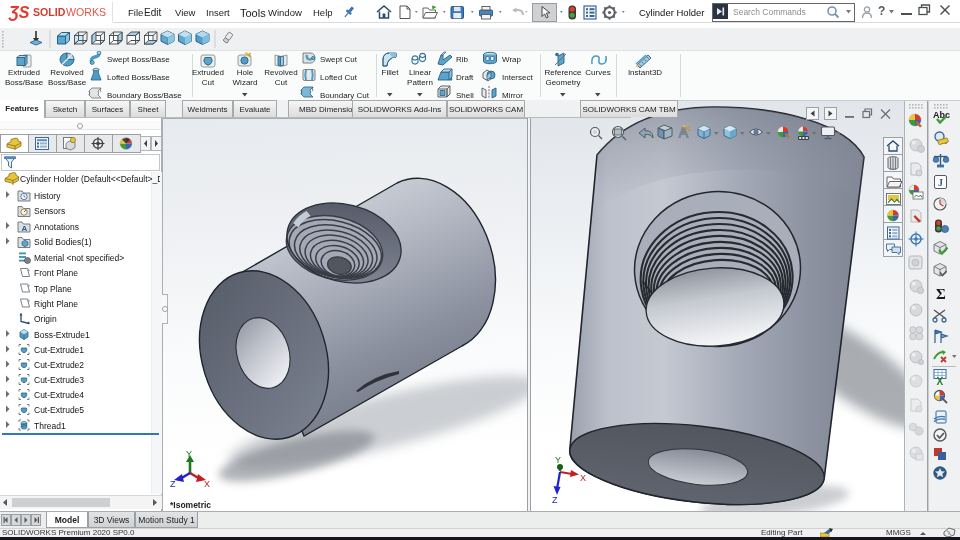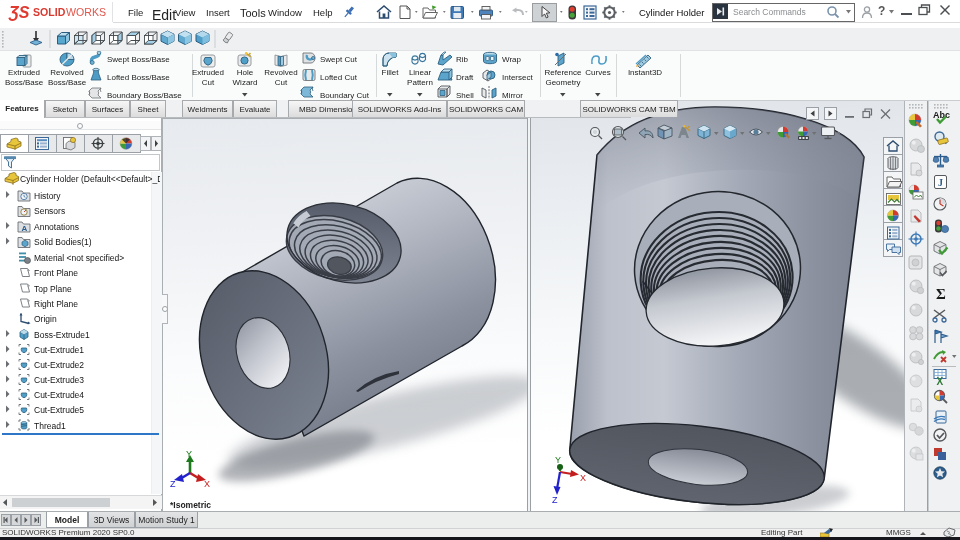--- a/index.html
+++ b/index.html
@@ -15,21 +15,21 @@
 <div class="abs" style="left:113px;top:22px;width:847px;height:1px;background:#d9dbdc;"></div>
 <div class="abs" style="left:112px;top:2px;width:1px;height:20px;background:#e0e2e3;"></div>
 
 <svg class="abs" style="left:8px;top:2px;" width="102" height="20" viewBox="0 0 102 20">
   <text x="1" y="15.5" font-family="Liberation Sans,sans-serif" font-size="16" font-weight="bold" font-style="italic" fill="#e03a2f">ƷS</text>
   <text x="25" y="14" font-family="Liberation Sans,sans-serif" font-size="10.6" font-weight="bold" fill="#d93a30">SOLID</text>
   <text x="58" y="14" font-family="Liberation Sans,sans-serif" font-size="10.6" fill="#e2554a">WORKS</text>
 </svg>
 
 <div class="txt" style="left:128px;top:7px;font-size:9.5px;color:#222;">File</div>
-<div class="txt" style="left:152px;top:7px;font-size:14px;color:#222;">Edit</div>
+<div class="txt" style="left:144px;top:7px;font-size:10px;color:#222;">Edit</div>
 <div class="txt" style="left:175px;top:7px;font-size:9.5px;color:#222;">View</div>
 <div class="txt" style="left:206px;top:7px;font-size:9.5px;color:#222;">Insert</div>
 <div class="txt" style="left:240px;top:7px;font-size:11px;color:#222;">Tools</div>
 <div class="txt" style="left:268px;top:7px;font-size:9.5px;color:#222;">Window</div>
 <div class="txt" style="left:313px;top:7px;font-size:9.5px;color:#222;">Help</div>
 
 <svg class="abs" style="left:342px;top:5px;" width="15" height="15" viewBox="0 0 15 15">
   <g transform="rotate(40 7 7)">
     <rect x="5.5" y="1" width="3" height="5" fill="#3d6fb4"></rect>
     <rect x="3.8" y="6" width="6.4" height="2.4" rx="1" fill="#3d6fb4"></rect>

